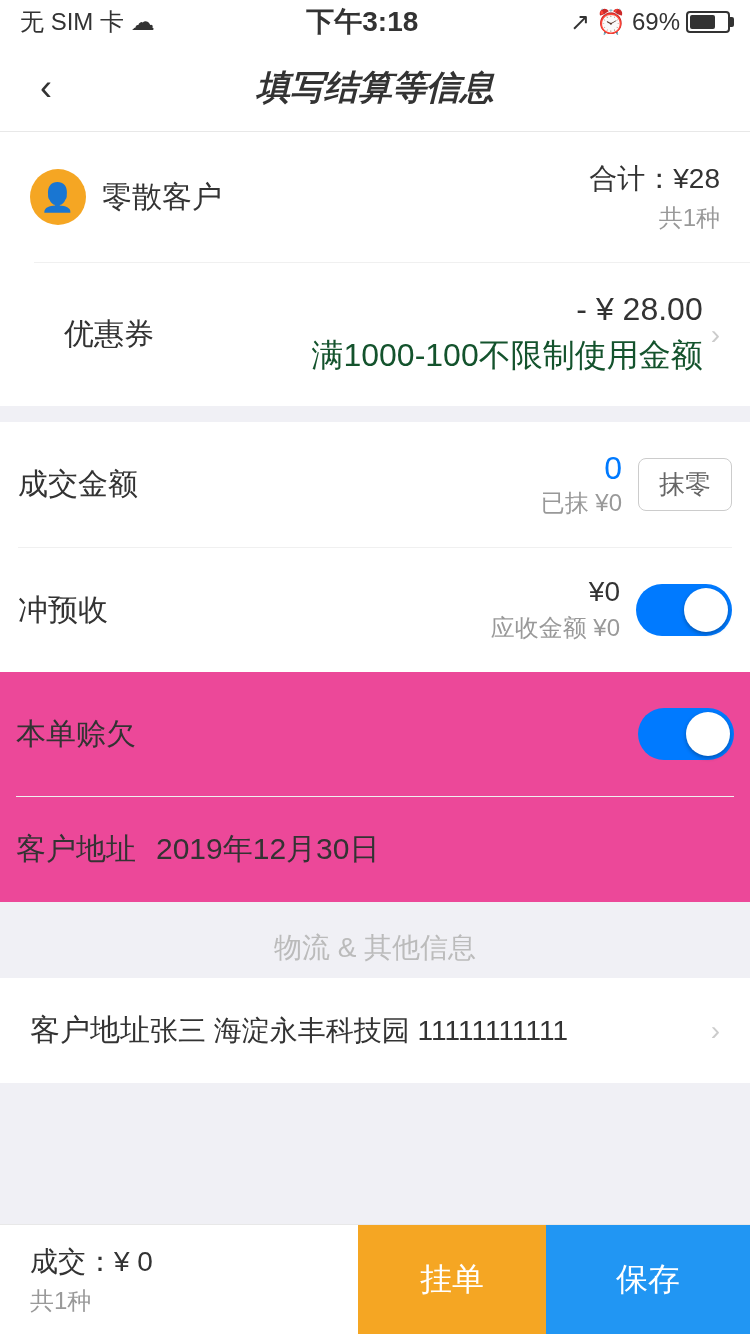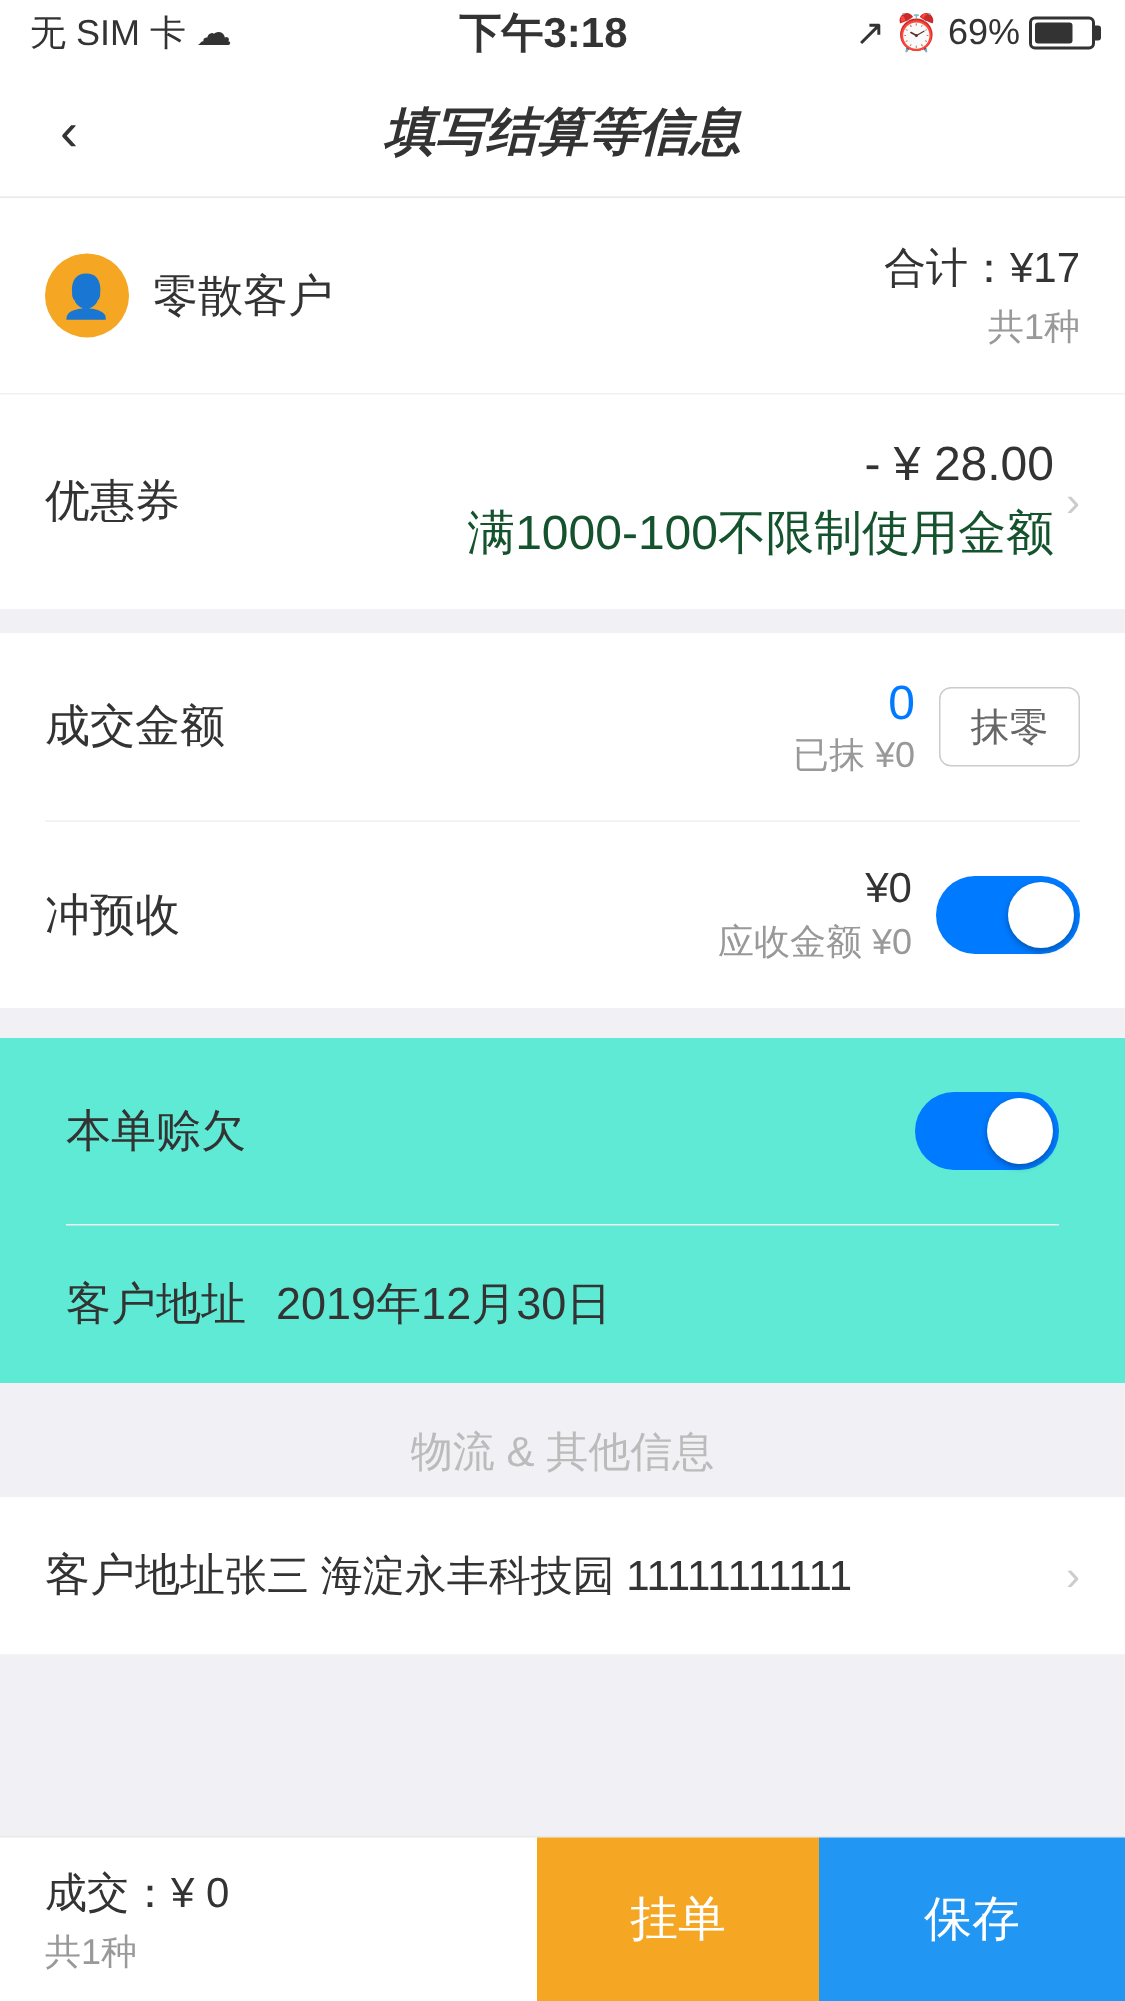--- a/index.html
+++ b/index.html
@@ -96,31 +96,32 @@
     .total-count { font-size: 24px; color: #999; margin-top: 4px; }
 
     
     .coupon-row {
       display: flex;
       align-items: center;
       justify-content: space-between;
       padding: 28px 30px;
       background: #fff;
       border-top: 1px solid #f0f0f0;
+      margin-left: 34px;
     }
     .coupon-label { font-size: 30px; color: #333; }
     .coupon-right { text-align: right; }
     .coupon-amount { font-size: 32px; color: #333; font-weight: 500; }
     .coupon-desc { font-size: 32px; color: #14532d; margin-top: 6px; }
     .chevron { font-size: 28px; color: #ccc; margin-left: 8px; }
 
     
     .transaction-section {
       background: #fff;
-      padding: 0 30px;
+      padding: 0 18px;
       margin-bottom: 0;
     }
     .transaction-row {
       display: flex;
       align-items: center;
       justify-content: space-between;
       padding: 28px 0;
       border-bottom: 1px solid #f0f0f0;
     }
     .transaction-label { font-size: 30px; color: #333; }
@@ -159,23 +160,23 @@
       position: relative; cursor: pointer;
     }
     .toggle-knob {
       width: 44px; height: 44px; background: #fff; border-radius: 50%;
       position: absolute; top: 4px; right: 4px;
       box-shadow: 0 2px 4px rgba(0,0,0,0.3);
     }
 
     
     .credit-section {
-      background: #5eead4;
-      padding: 0 44px;
-      margin-top: 20px;
+      background: #ec4899;
+      padding: 0 16px;
+      margin-top: 0;
     }
     .credit-row {
       display: flex;
       align-items: center;
       justify-content: space-between;
       padding: 36px 0;
       border-bottom: 1px solid #f0f0f0;
     }
     .credit-label { font-size: 30px; color: #333; }
 
@@ -283,21 +284,21 @@
 
 <div class="content">
 
   <div class="section-white">
     <div class="customer-row">
       <div class="customer-left">
         <div class="avatar">👤</div>
         <span class="customer-name">零散客户</span>
       </div>
       <div class="customer-right">
-        <div class="total-label">合计：¥17</div>
+        <div class="total-label">合计：¥28</div>
         <div class="total-count">共1种</div>
       </div>
     </div>
 
     <div class="coupon-row">
       <span class="coupon-label">优惠券</span>
       <div style="display:flex;align-items:center;">
         <div class="coupon-right">
           <div class="coupon-amount">- ¥ 28.00</div>
           <div class="coupon-desc">满1000-100不限制使用金额</div>

